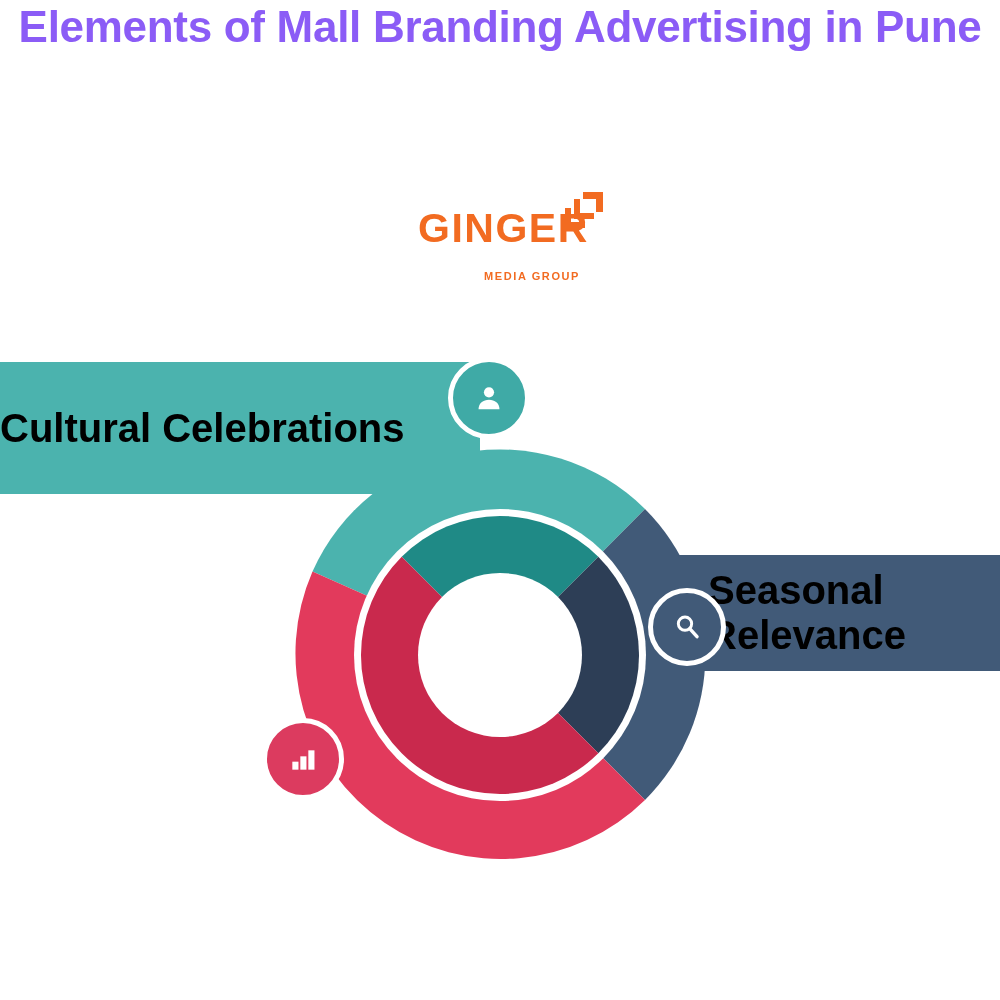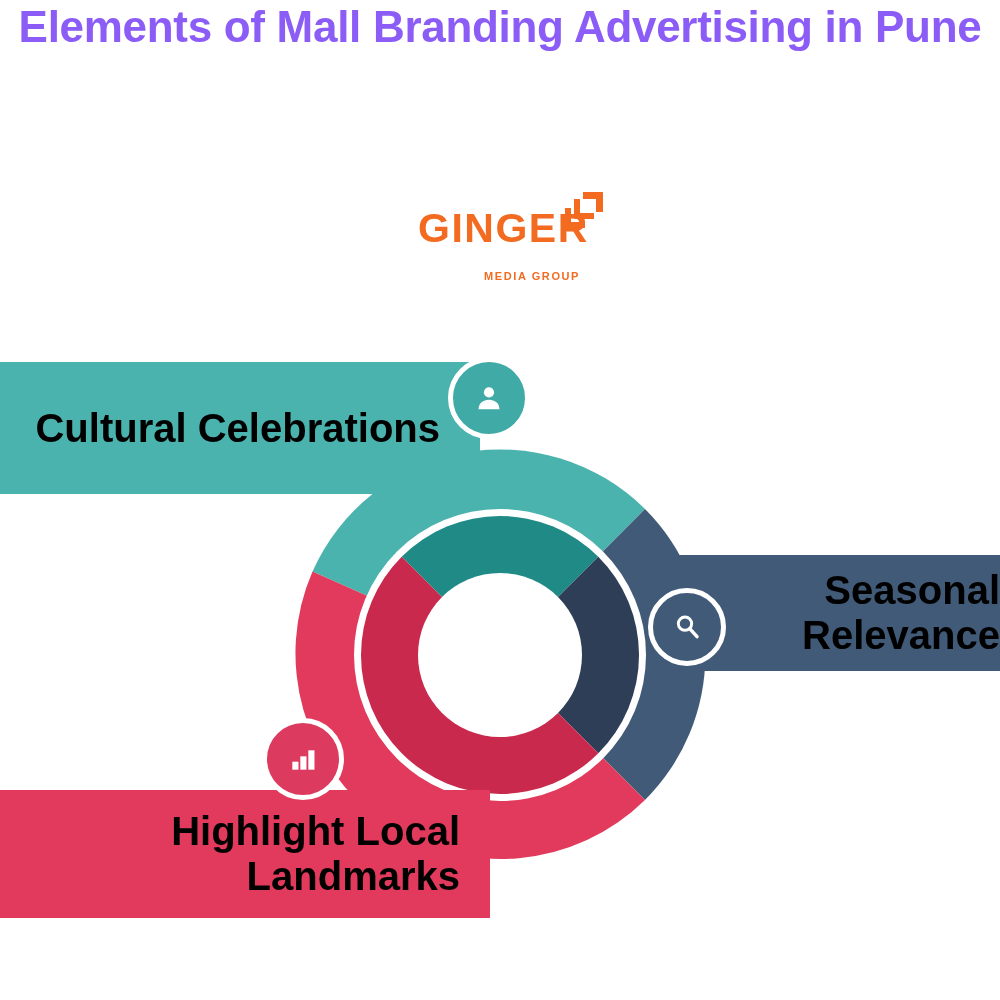--- a/index.html
+++ b/index.html
@@ -74,21 +74,21 @@
   .banner {
     position: absolute;
     display: flex;
     align-items: center;
   }
   .banner-label {
     font-size: 40px;
     font-weight: bold;
     color: #000000;
     line-height: 1.12;
-    text-align: right;
+    text-align: left;
     width: 100%;
   }
 
   #banner-cultural {
     left: 0px;
     top: 362px;
     width: 480px;
     height: 132px;
     background: #4BB3AE;
     justify-content: center;
@@ -197,23 +197,20 @@
   </svg>
 
   <div class="banner" id="banner-cultural">
     <div class="banner-label">Cultural Celebrations</div>
   </div>
 
   <div class="banner" id="banner-seasonal">
     <div class="banner-label">Seasonal Relevance</div>
   </div>
 
-  <div class="banner" id="banner-landmarks">
-    <div class="banner-label">Highlight Local Landmarks</div>
-  </div>
 
   <div class="icon-badge" id="icon-person">
     <svg width="34" height="34" viewBox="0 0 24 24">
       <circle cx="12" cy="8" r="3.6" fill="#ffffff"></circle>
       <path d="M4.6 20 C4.6 15.6 7.9 13.2 12 13.2 C16.1 13.2 19.4 15.6 19.4 20 Z" fill="#ffffff"></path>
     </svg>
   </div>
 
   <div class="icon-badge" id="icon-search">
     <svg width="32" height="32" viewBox="0 0 24 24">

